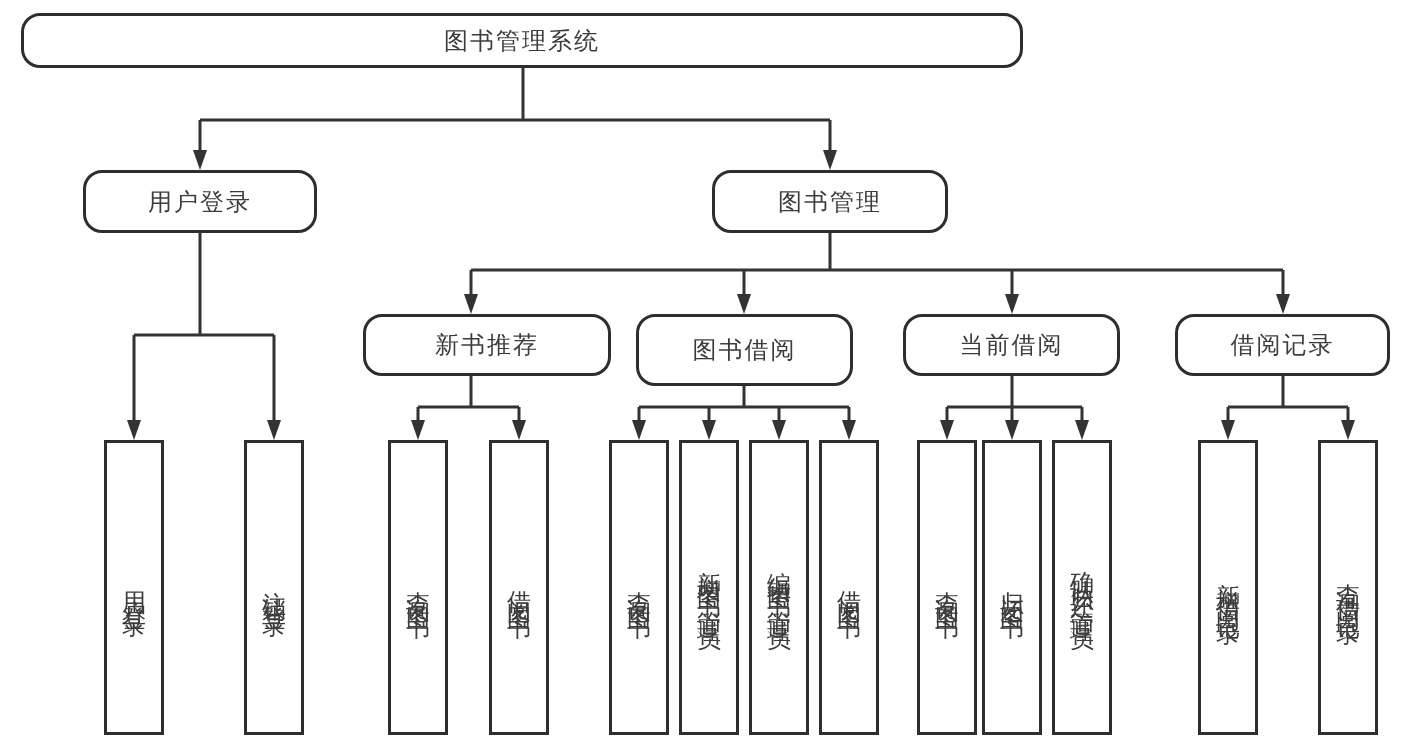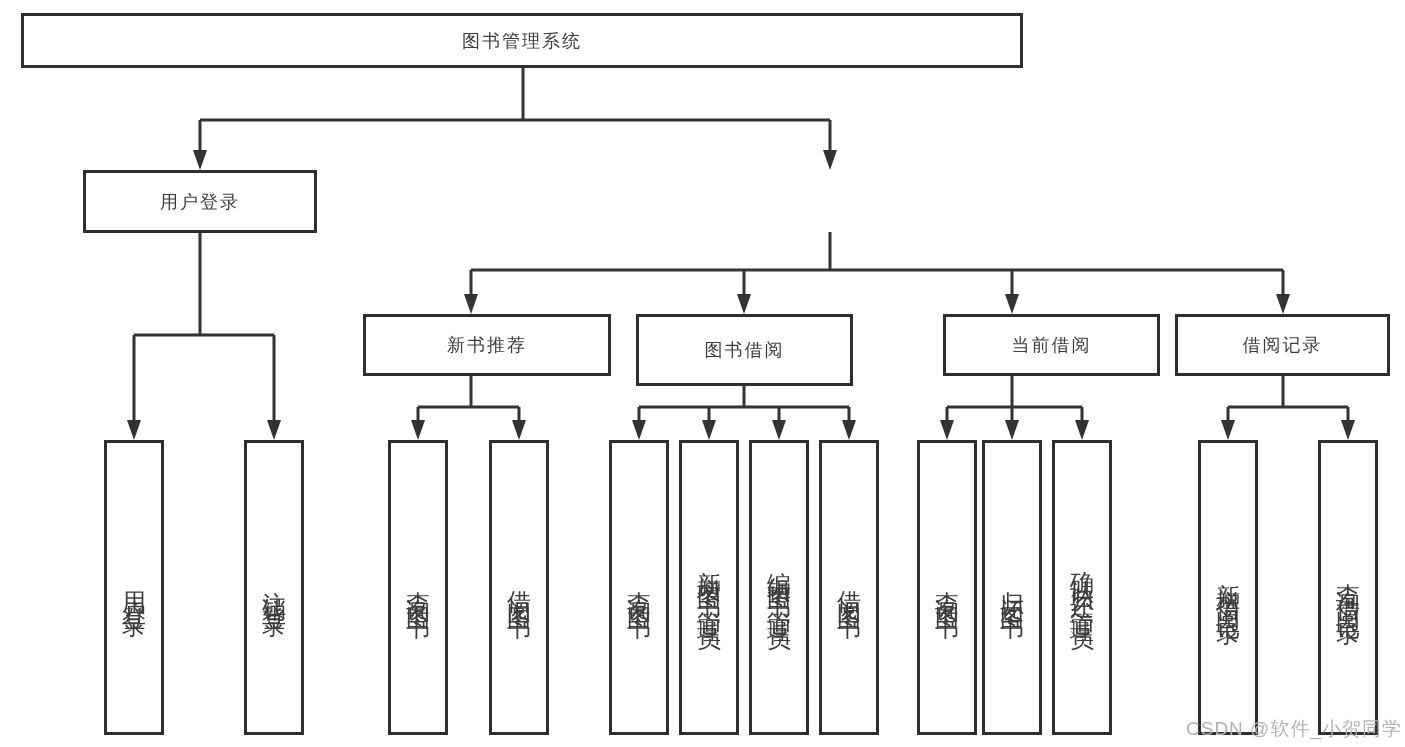--- a/index.html
+++ b/index.html
@@ -27,39 +27,40 @@
     background: #ffffff;
     border: 3px solid #2e2e2e;
     color: #3c3c3c;
     display: flex;
     align-items: center;
     justify-content: center;
     z-index: 2;
     line-height: 1;
   }
   .hbox {
-    font-size: 18px;
+    font-size: 24px;
     letter-spacing: 2px;
+    border-radius: 19px;
   }
   .vbox {
     writing-mode: vertical-rl;
     text-orientation: mixed;
     font-size: 24px;
     letter-spacing: 8px;
     top: 440px;
     width: 60px;
     height: 295px;
   }
   
   .n-root   { left: 21px;   top: 13px;  width: 1002px; height: 55px; }
   .n-login  { left: 83px;   top: 170px; width: 234px;  height: 63px; }
   .n-mgmt   { left: 712px;  top: 170px; width: 236px;  height: 63px; }
   .n-rec    { left: 363px;  top: 314px; width: 248px;  height: 62px; }
   .n-borrow { left: 636px;  top: 314px; width: 217px;  height: 72px; }
-  .n-cur    { left: 903px;  top: 314px; width: 217px;  height: 62px; margin-left: 40px; }
+  .n-cur    { left: 903px;  top: 314px; width: 217px;  height: 62px; }
   .n-rec2   { left: 1175px; top: 314px; width: 215px;  height: 62px; }
   .v1  { left: 104px;  }
   .v2  { left: 244px;  }
   .v3  { left: 388px;  }
   .v4  { left: 489px;  }
   .v5  { left: 609px;  }
   .v6  { left: 679px;  }
   .v7  { left: 749px;  }
   .v8  { left: 819px;  }
   .v9  { left: 917px;  }
@@ -111,35 +112,35 @@
       <polygon points="1005,420 1019,420 1012,440"></polygon>
       <polygon points="1075,420 1089,420 1082,440"></polygon>
       <polygon points="1221,420 1235,420 1228,440"></polygon>
       <polygon points="1341,420 1355,420 1348,440"></polygon>
     </g>
   </svg>
 
   <div class="box hbox n-root">图书管理系统</div>
 
   <div class="box hbox n-login">用户登录</div>
+  <div class="box hbox n-mgmt">图书管理</div>
 
   <div class="box hbox n-rec">新书推荐</div>
   <div class="box hbox n-borrow">图书借阅</div>
   <div class="box hbox n-cur">当前借阅</div>
   <div class="box hbox n-rec2">借阅记录</div>
 
   <div class="box vbox v1">用户登录</div>
   <div class="box vbox v2">注销登录</div>
   <div class="box vbox v3">查询图书</div>
   <div class="box vbox v4">借阅图书</div>
   <div class="box vbox v5">查询图书</div>
   <div class="box vbox v6">新增图书（管理员）</div>
   <div class="box vbox v7">编辑图书（管理员）</div>
   <div class="box vbox v8">借阅图书</div>
   <div class="box vbox v9">查询图书</div>
   <div class="box vbox v10">归还图书</div>
   <div class="box vbox v11">确认归还（管理员）</div>
   <div class="box vbox v12">新增借阅记录</div>
   <div class="box vbox v13">查询借阅记录</div>
 
-  <div class="watermark">CSDN @软件_小贺同学</div>
 
 </div>
 
 </body></html>

